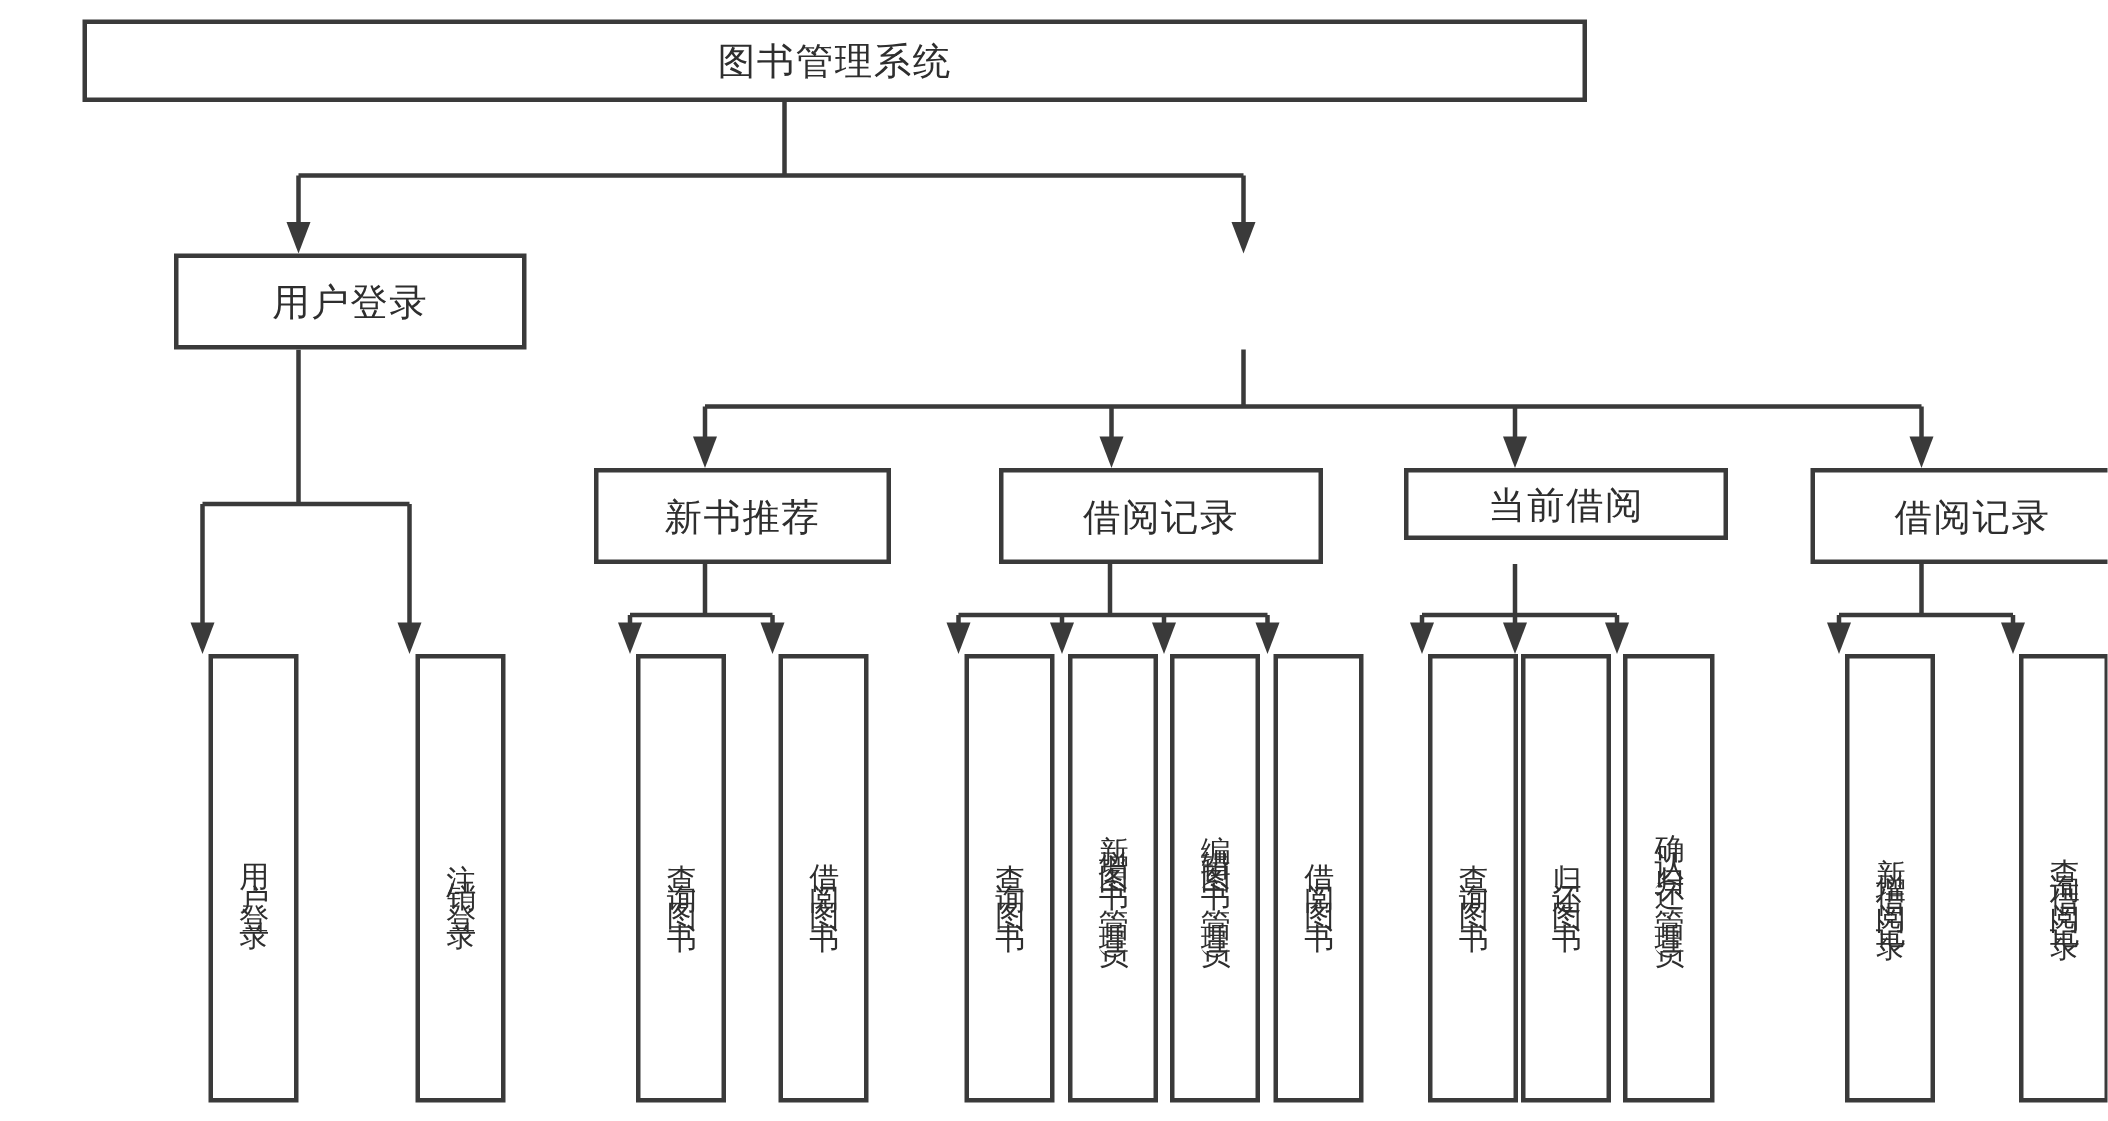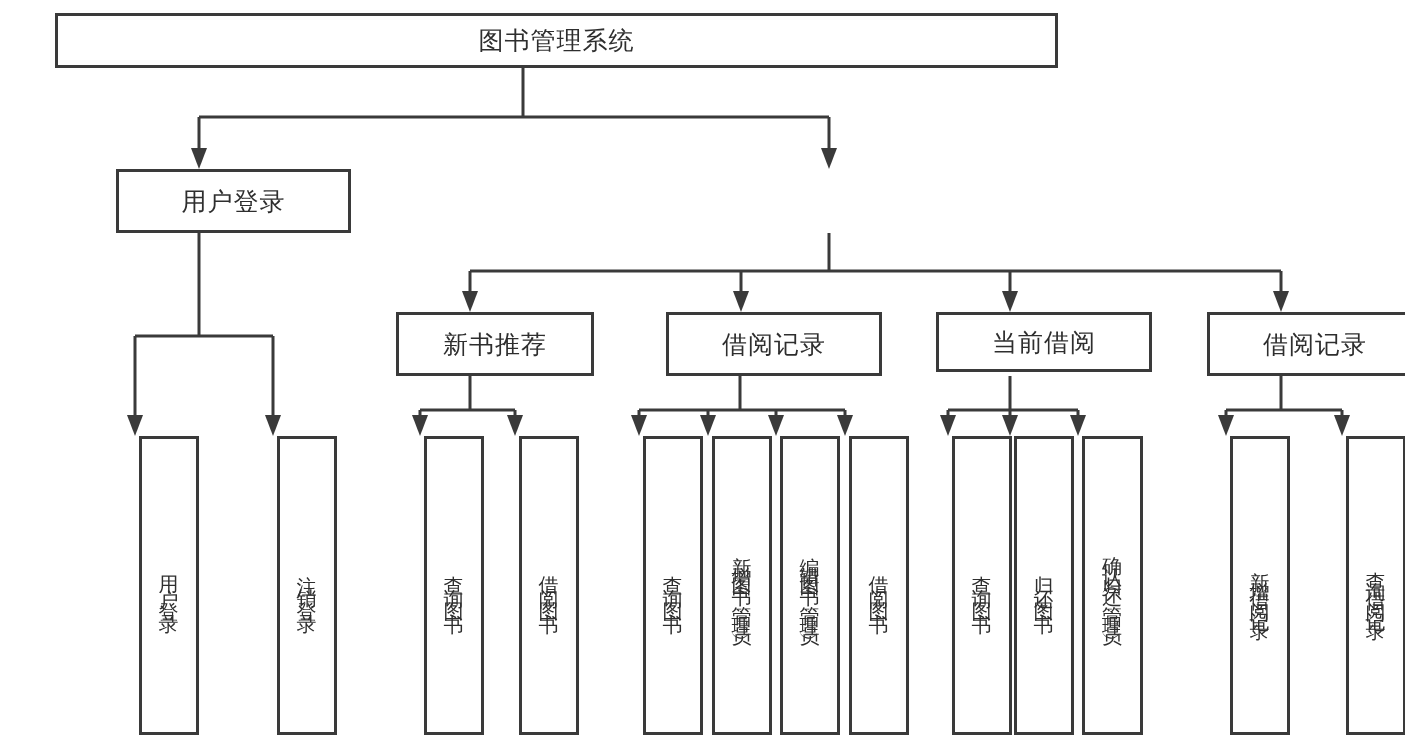--- a/index.html
+++ b/index.html
@@ -114,21 +114,21 @@
     <polygon class="head" points="1218,415 1234,415 1226,436"></polygon>
     <polygon class="head" points="1334,415 1350,415 1342,436"></polygon>
   </svg>
 
   <div class="node h-node" style="left:21px;top:13px;width:1003px;height:55px;">图书管理系统</div>
 
   <div class="node h-node" style="left:82px;top:169px;width:235px;height:64px;">用户登录</div>
 
   <div class="node h-node" style="left:362px;top:312px;width:198px;height:64px;">新书推荐</div>
   <div class="node h-node" style="left:632px;top:312px;width:216px;height:64px;">借阅记录</div>
-  <div class="node h-node" style="left:902px;top:312px;width:216px;height:60px;">当前借阅</div>
+  <div class="node h-node" style="left:902px;top:312px;width:216px;height:48px;">当前借阅</div>
   <div class="node h-node" style="left:1173px;top:312px;width:216px;height:64px;">借阅记录</div>
 
   <div class="node v-node" style="left:105px;top:436px;width:60px;height:299px;">
     <span class="v-text">用户登录</span>
   </div>
   <div class="node v-node" style="left:243px;top:436px;width:60px;height:299px;">
     <span class="v-text">注销登录</span>
   </div>
 
   <div class="node v-node" style="left:390px;top:436px;width:60px;height:299px;">

